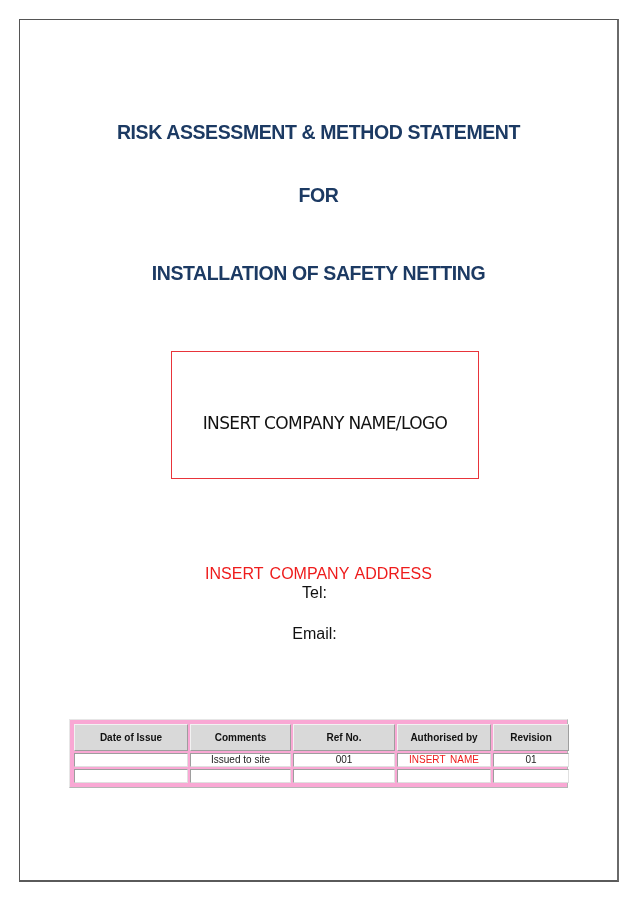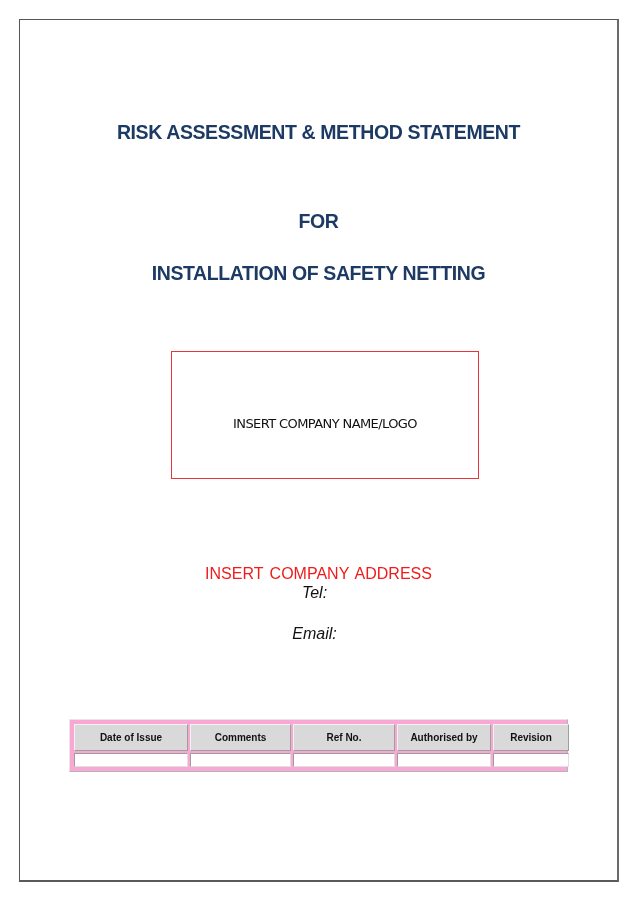--- a/index.html
+++ b/index.html
@@ -30,38 +30,38 @@
       left: 0;
       width: 637px;
       text-align: center;
       color: #1c3a63;
       font-weight: bold;
       font-size: 19.5px;
       letter-spacing: -0.4px;
       font-family: "Liberation Sans", sans-serif;
     }
     #title-1 { top: 121px; }
-    #title-2 { top: 210px; }
+    #title-2 { top: 184px; }
     #title-3 { top: 262px; }
 
     .logo-box {
       position: absolute;
       left: 171px;
       top: 351px;
       width: 308px;
       height: 128px;
       border: 1.5px solid #e8343a;
       box-sizing: border-box;
       display: flex;
       align-items: center;
       justify-content: center;
     }
     .logo-text {
       font-family: "DejaVu Sans", sans-serif;
-      font-size: 13px;
+      font-size: 17px;
       color: #111111;
       letter-spacing: -0.6px;
       margin-top: 16px;
     }
 
     .address {
       position: absolute;
       left: 0;
       width: 637px;
       top: 543px;
@@ -71,21 +71,20 @@
       word-spacing: 2px;
       margin-top: 22px;
     }
     .contact {
       position: absolute;
       left: 0;
       width: 629px;
       text-align: center;
       color: #111111;
       font-size: 16px;
-      font-style: italic;
     }
     #contact-tel { top: 584px; }
     #contact-email { top: 625px; }
 
     .rev-table-wrap {
       position: absolute;
       left: 69px;
       top: 719px;
       width: 499px;
       padding: 2px;
@@ -171,20 +170,27 @@
         <th>Date of Issue</th>
         <th>Comments</th>
         <th>Ref No.</th>
         <th>Authorised  by</th>
         <th>Revision</th>
       </tr>
     </thead>
     <tbody>
       <tr>
         <td></td>
+        <td>Issued to site</td>
+        <td>001</td>
+        <td class="red">INSERT  NAME</td>
+        <td>01</td>
+      </tr>
+      <tr>
+        <td></td>
         <td></td>
         <td></td>
         <td></td>
         <td></td>
       </tr>
     </tbody>
   </table>
 </div>
 
 </body></html>

